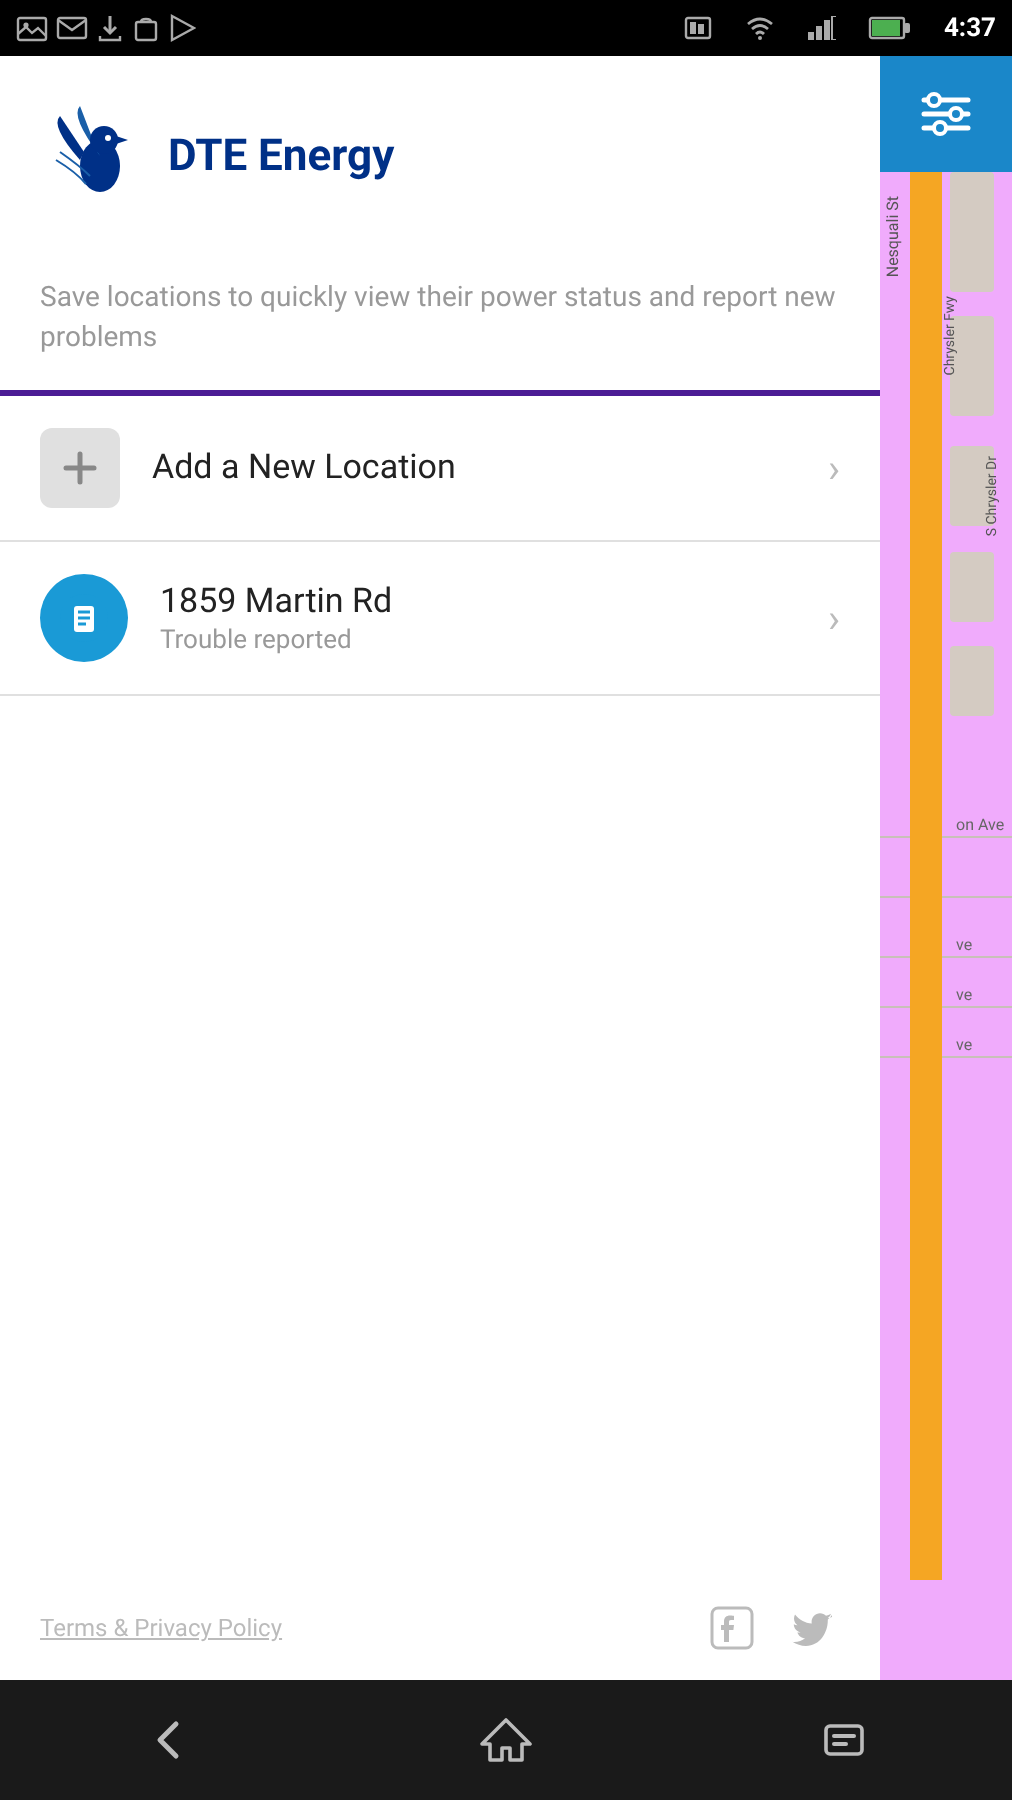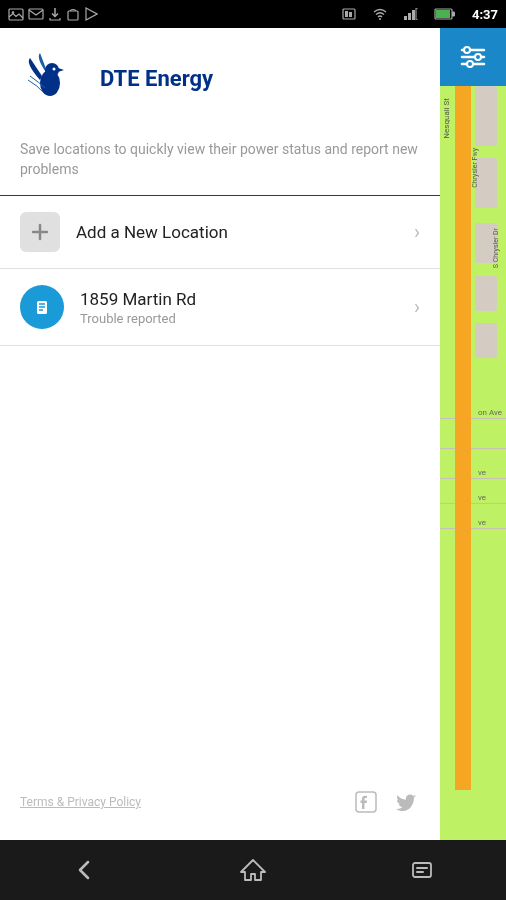--- a/index.html
+++ b/index.html
@@ -55,21 +55,21 @@
       background: #fff;
       display: flex;
       flex-direction: column;
       position: relative;
     }
 
     
     .right-panel {
       width: 66px;
       height: 100%;
-      background: #bef264;
+      background: #f0abfc;
       overflow: hidden;
       position: relative;
       text-align: center;
     }
 
     
     .filter-btn {
       position: absolute;
       top: 0;
       right: 0;
@@ -85,21 +85,21 @@
     
     .header {
       padding: 20px 20px 16px 20px;
       display: flex;
       align-items: center;
       border-bottom: none;
     }
     .logo-area {
       display: flex;
       align-items: center;
-      gap: 20px;
+      gap: 4px;
     }
     .logo-bird {
       width: 60px;
       height: 60px;
     }
     .company-name {
       color: #003087;
       font-size: 22px;
       font-weight: bold;
     }
@@ -116,21 +116,21 @@
     }
     .section-subtitle {
       font-size: 14px;
       color: #999;
       line-height: 1.4;
     }
 
     
     .list-container {
       margin-top: 8px;
-      border-top: 1px solid #4c1d95;
+      border-top: 3px solid #4c1d95;
     }
     .list-item {
       display: flex;
       align-items: center;
       padding: 16px 20px;
       border-bottom: 1px solid #e0e0e0;
       cursor: pointer;
       background: #fff;
     }
     .item-icon {
@@ -167,21 +167,21 @@
     }
     .item-chevron {
       color: #bbb;
       font-size: 20px;
       margin-left: 8px;
     }
 
     
     .footer {
       position: absolute;
-      bottom: 12px;
+      bottom: 0;
       left: 0;
       width: 440px;
       display: flex;
       align-items: center;
       justify-content: space-between;
       padding: 12px 20px;
       border-top: none;
     }
     .footer-links {
       font-size: 12px;

